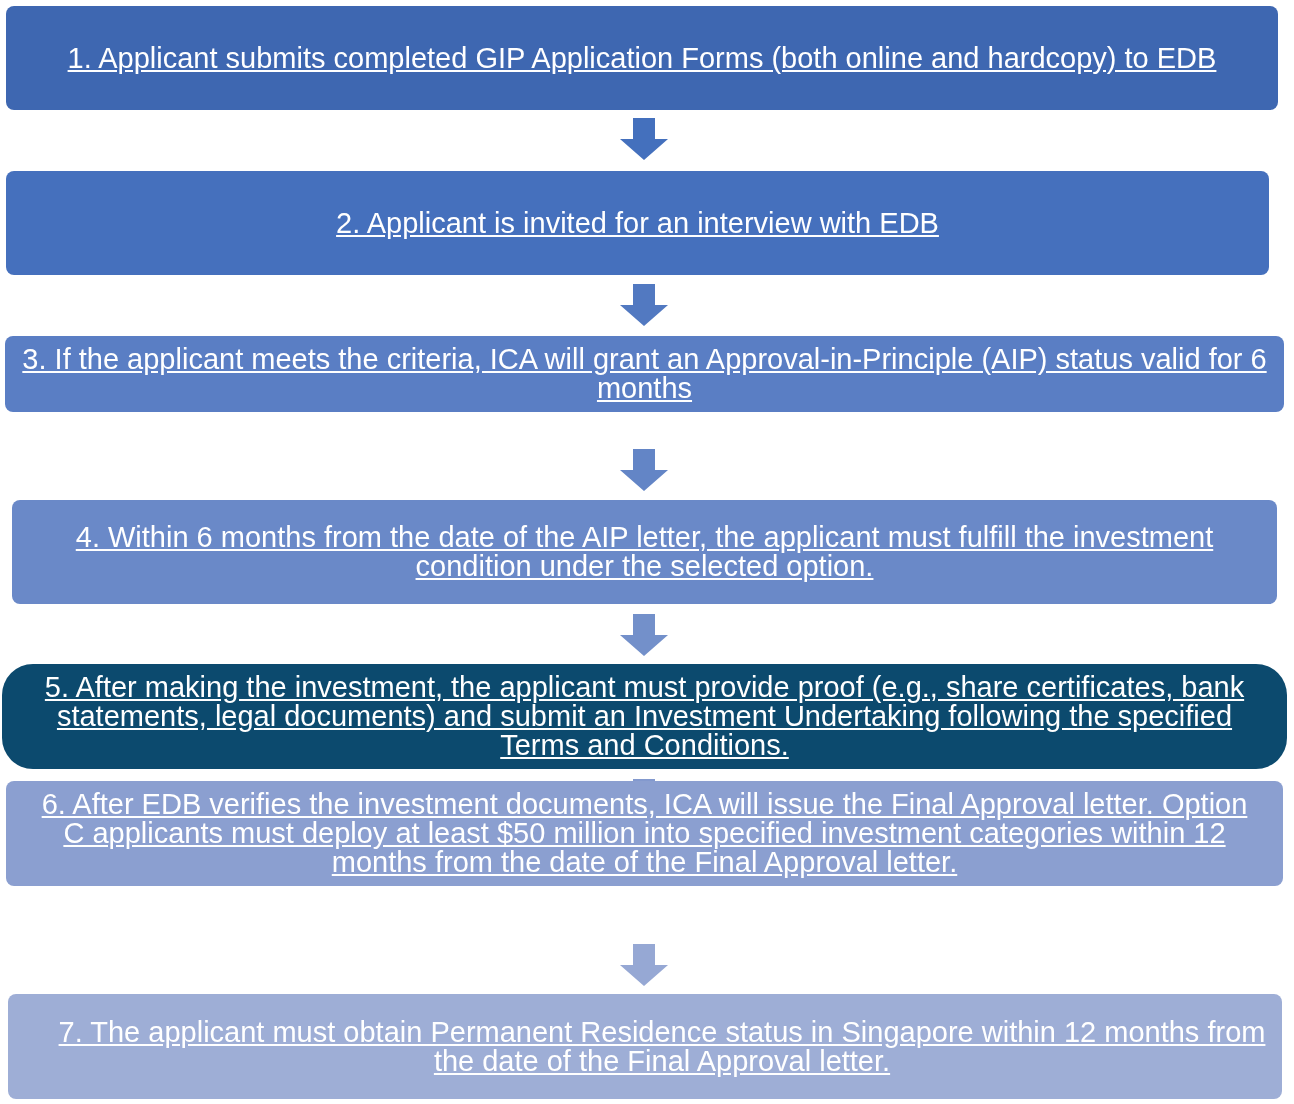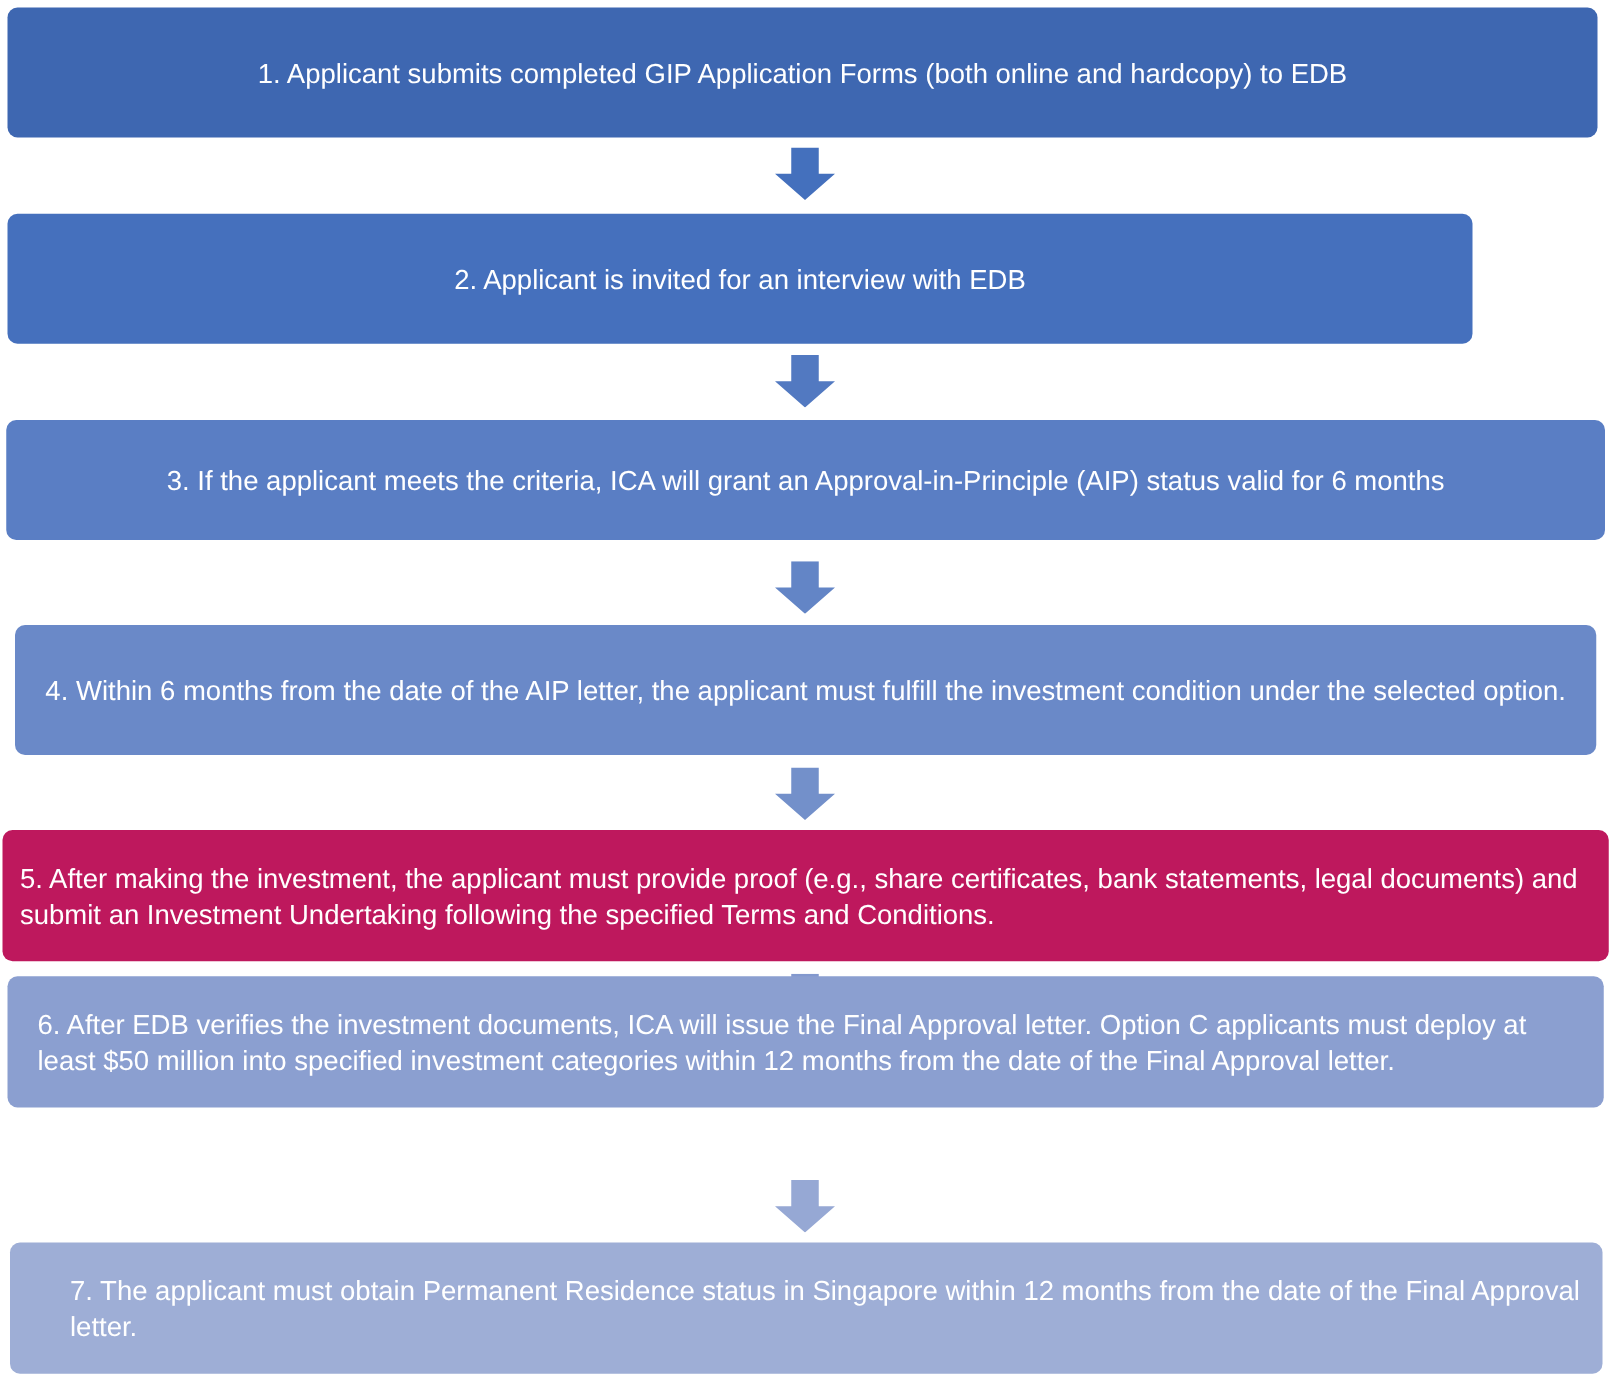--- a/index.html
+++ b/index.html
@@ -1,65 +1,65 @@
 <!DOCTYPE html>
 <html><head>
   <meta charset="utf-8">
   <style>
     html, body { margin:0; padding:0; background:#ffffff; }
     body { width:1294px; height:1104px; position:relative; overflow:hidden;
            font-family:"Liberation Sans", "DejaVu Sans", sans-serif; }
     .step { position:absolute; border-radius:8px; color:#ffffff;
             display:flex; align-items:center; justify-content:center;
-            text-align:left; font-size:22px; line-height:29px;
-            box-sizing:border-box; padding:0 14px; }
+            text-align:center; font-size:29px; line-height:29px;
+            box-sizing:border-box; padding:0 14px;text-decoration:underline; }
     .arrow { position:absolute; width:48px; height:42px; }
     .arrow svg { display:block; }
   </style>
 </head>
 <body>
 
 <div>
   <div class="step" style="left:6px;top:6px;width:1272px;height:104px;background:#3e67b1;">
     <span>1. Applicant submits completed GIP Application Forms (both online and hardcopy) to EDB</span>
   </div>
   <div class="arrow" style="left:620px;top:118px;">
     <svg width="48" height="42" viewBox="0 0 48 42">
         <polygon points="13,0 35,0 35,21 48,21 24,42 0,21 13,21" fill="#4470bd"></polygon>
       </svg>
   </div>
 
-  <div class="step" style="left:6px;top:171px;width:1172px;height:104px;background:#4570bd;">
+  <div class="step" style="left:6px;top:171px;width:1263px;height:104px;background:#4570bd;">
     <span>2. Applicant is invited for an interview with EDB</span>
   </div>
   <div class="arrow" style="left:620px;top:284px;">
     <svg width="48" height="42" viewBox="0 0 48 42">
         <polygon points="13,0 35,0 35,21 48,21 24,42 0,21 13,21" fill="#5279c1"></polygon>
       </svg>
   </div>
 
-  <div class="step" style="left:5px;top:336px;width:1279px;height:96px;background:#5a7ec4;">
+  <div class="step" style="left:5px;top:336px;width:1279px;height:76px;background:#5a7ec4;">
     <span>3. If the applicant meets the criteria, ICA will grant an Approval-in-Principle (AIP) status valid for 6 months</span>
   </div>
   <div class="arrow" style="left:620px;top:449px;">
     <svg width="48" height="42" viewBox="0 0 48 42">
         <polygon points="13,0 35,0 35,21 48,21 24,42 0,21 13,21" fill="#6385c6"></polygon>
       </svg>
   </div>
 
   <div class="step" style="left:12px;top:500px;width:1265px;height:104px;background:#6a89c8;">
     <span>4. Within 6 months from the date of the AIP letter, the applicant must fulfill the investment condition under the selected option.</span>
   </div>
   <div class="arrow" style="left:620px;top:614px;">
     <svg width="48" height="42" viewBox="0 0 48 42">
         <polygon points="13,0 35,0 35,21 48,21 24,42 0,21 13,21" fill="#7390ca"></polygon>
       </svg>
   </div>
 
-  <div class="step" style="left:2px;top:664px;width:1285px;height:105px;background:#be185d;">
+  <div class="step" style="left:2px;top:664px;width:1285px;height:105px;background:#0c4a6e;border-radius:31px;">
     <span>5. After making the investment, the applicant must provide proof (e.g., share certificates, bank statements, legal documents) and submit an Investment Undertaking following the specified Terms and Conditions.</span>
   </div>
   <div class="arrow" style="left:620px;top:779px;">
     <svg width="48" height="42" viewBox="0 0 48 42">
         <polygon points="13,0 35,0 35,21 48,21 24,42 0,21 13,21" fill="#8399ce"></polygon>
       </svg>
   </div>
 
   <div class="step" style="left:6px;top:781px;width:1277px;height:105px;background:#8b9fd0;padding:0 24px;">
     <span>6. After EDB verifies the investment documents, ICA will issue the Final Approval letter. Option C applicants must deploy at least $50 million into specified investment categories within 12 months from the date of the Final Approval letter.</span>

